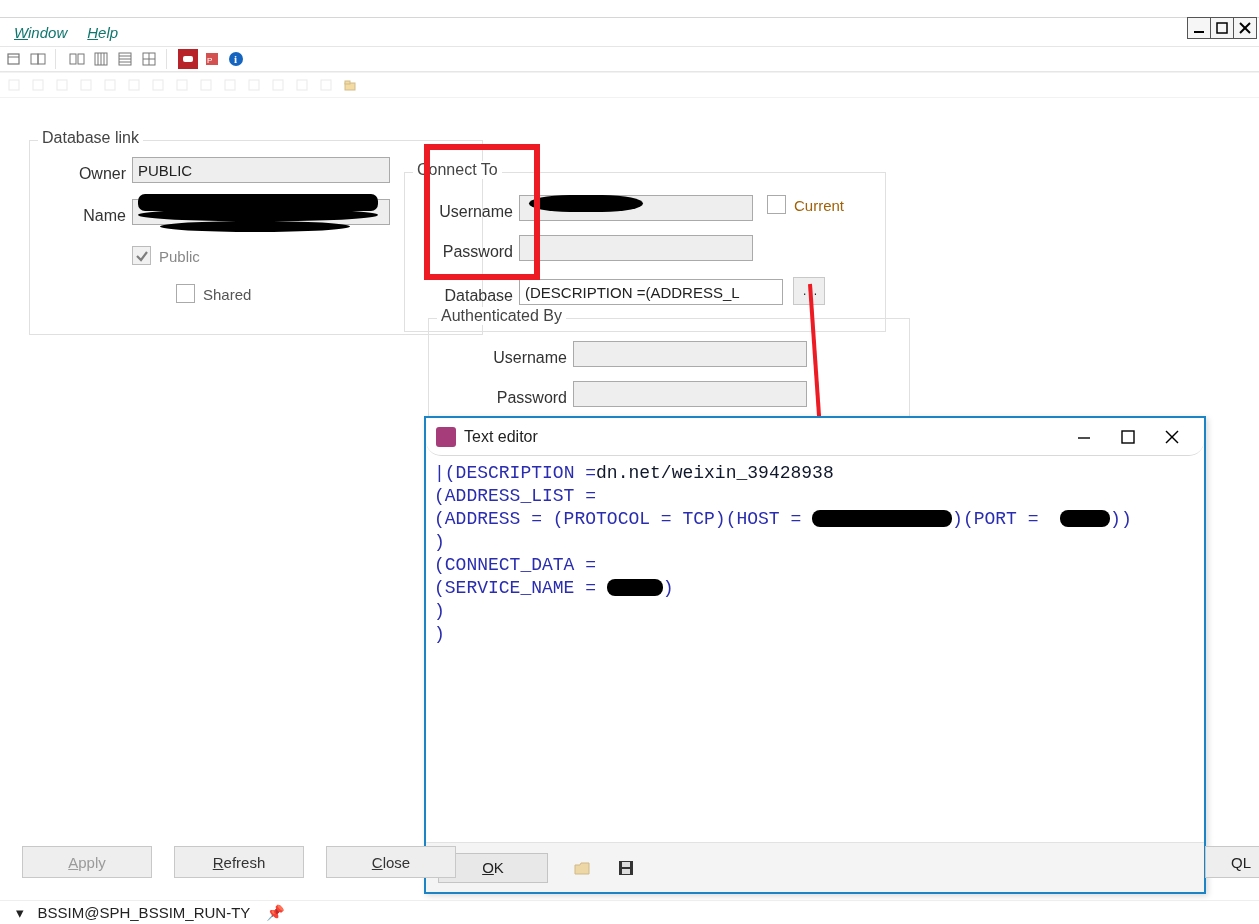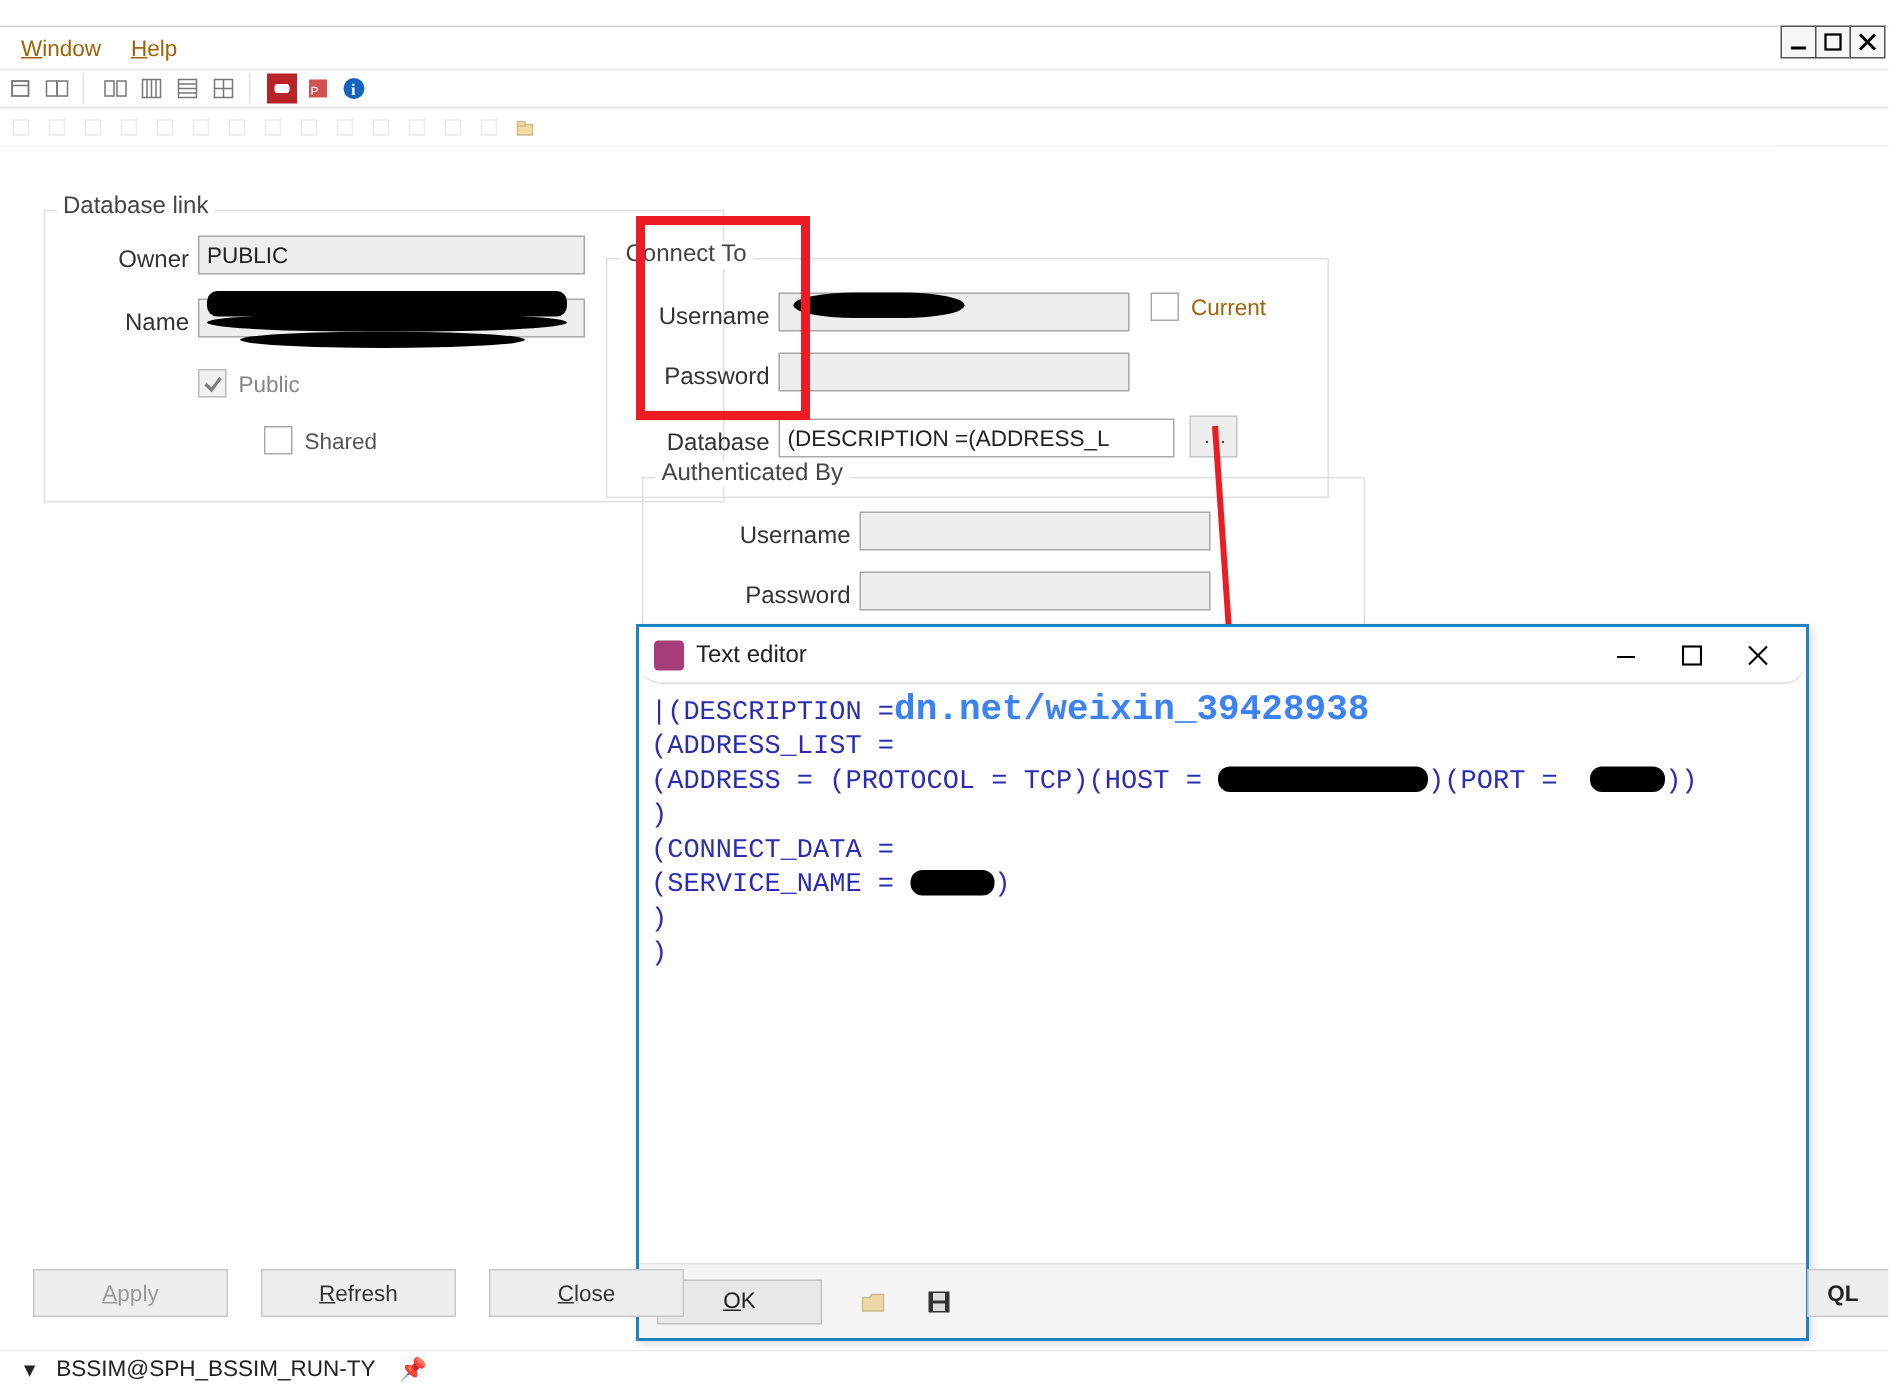--- a/index.html
+++ b/index.html
@@ -18,22 +18,23 @@
   
   .menubar {
     height: 29px;
     display: flex;
     align-items: center;
     padding: 0 4px;
     border-top: 1px solid #d6d6d6;
   }
   .menubar .menu-item {
     padding: 2px 10px;
-    color: #a16207;
+    color: #0f766e;
     position: relative;
+    font-style: italic;
   }
   .menubar .menu-item u { text-decoration: underline; }
 
   
   .winctrls {
     position: absolute;
     top: 17px;
     right: 2px;
     display: flex;
     gap: 0;
@@ -204,23 +205,22 @@
     left: 0; top: 38px; right: 0; bottom: 50px;
     padding: 6px 8px 0 8px;
     font-family: Consolas, "Courier New", monospace;
     font-size: 18px;
     color: #2a2db0;
     line-height: 23px;
     white-space: pre;
     overflow: hidden;
   }
   .modal .editor .wm {
-    color: #3b82f6;
-    font-size: 24px;
-    font-weight: bold;
+    color: #0f172a;
+    font-size: 18px;
   }
   .modal .btnbar {
     position: absolute;
     left: 0; right: 0; bottom: 0;
     height: 50px;
     background: #f4f4f4;
     border-top: 1px solid #e2e2e2;
     display: flex;
     align-items: center;
     padding: 0 12px;
@@ -262,22 +262,21 @@
 
   
   .qlbtn {
     position: absolute;
     right: 0; top: 846px;
     width: 54px; height: 32px;
     background: #eee;
     border: 1px solid #c8c8c8;
     border-right: 0;
     display: flex; align-items: center; justify-content: flex-end;
-    padding-right: 20px;
-    font-weight: bold;
+    padding-right: 8px;
   }
 
   
   .statusbar {
     position: absolute;
     left: 0; bottom: 0;
     height: 24px;
     width: 100%;
     display: flex;
     align-items: center;

